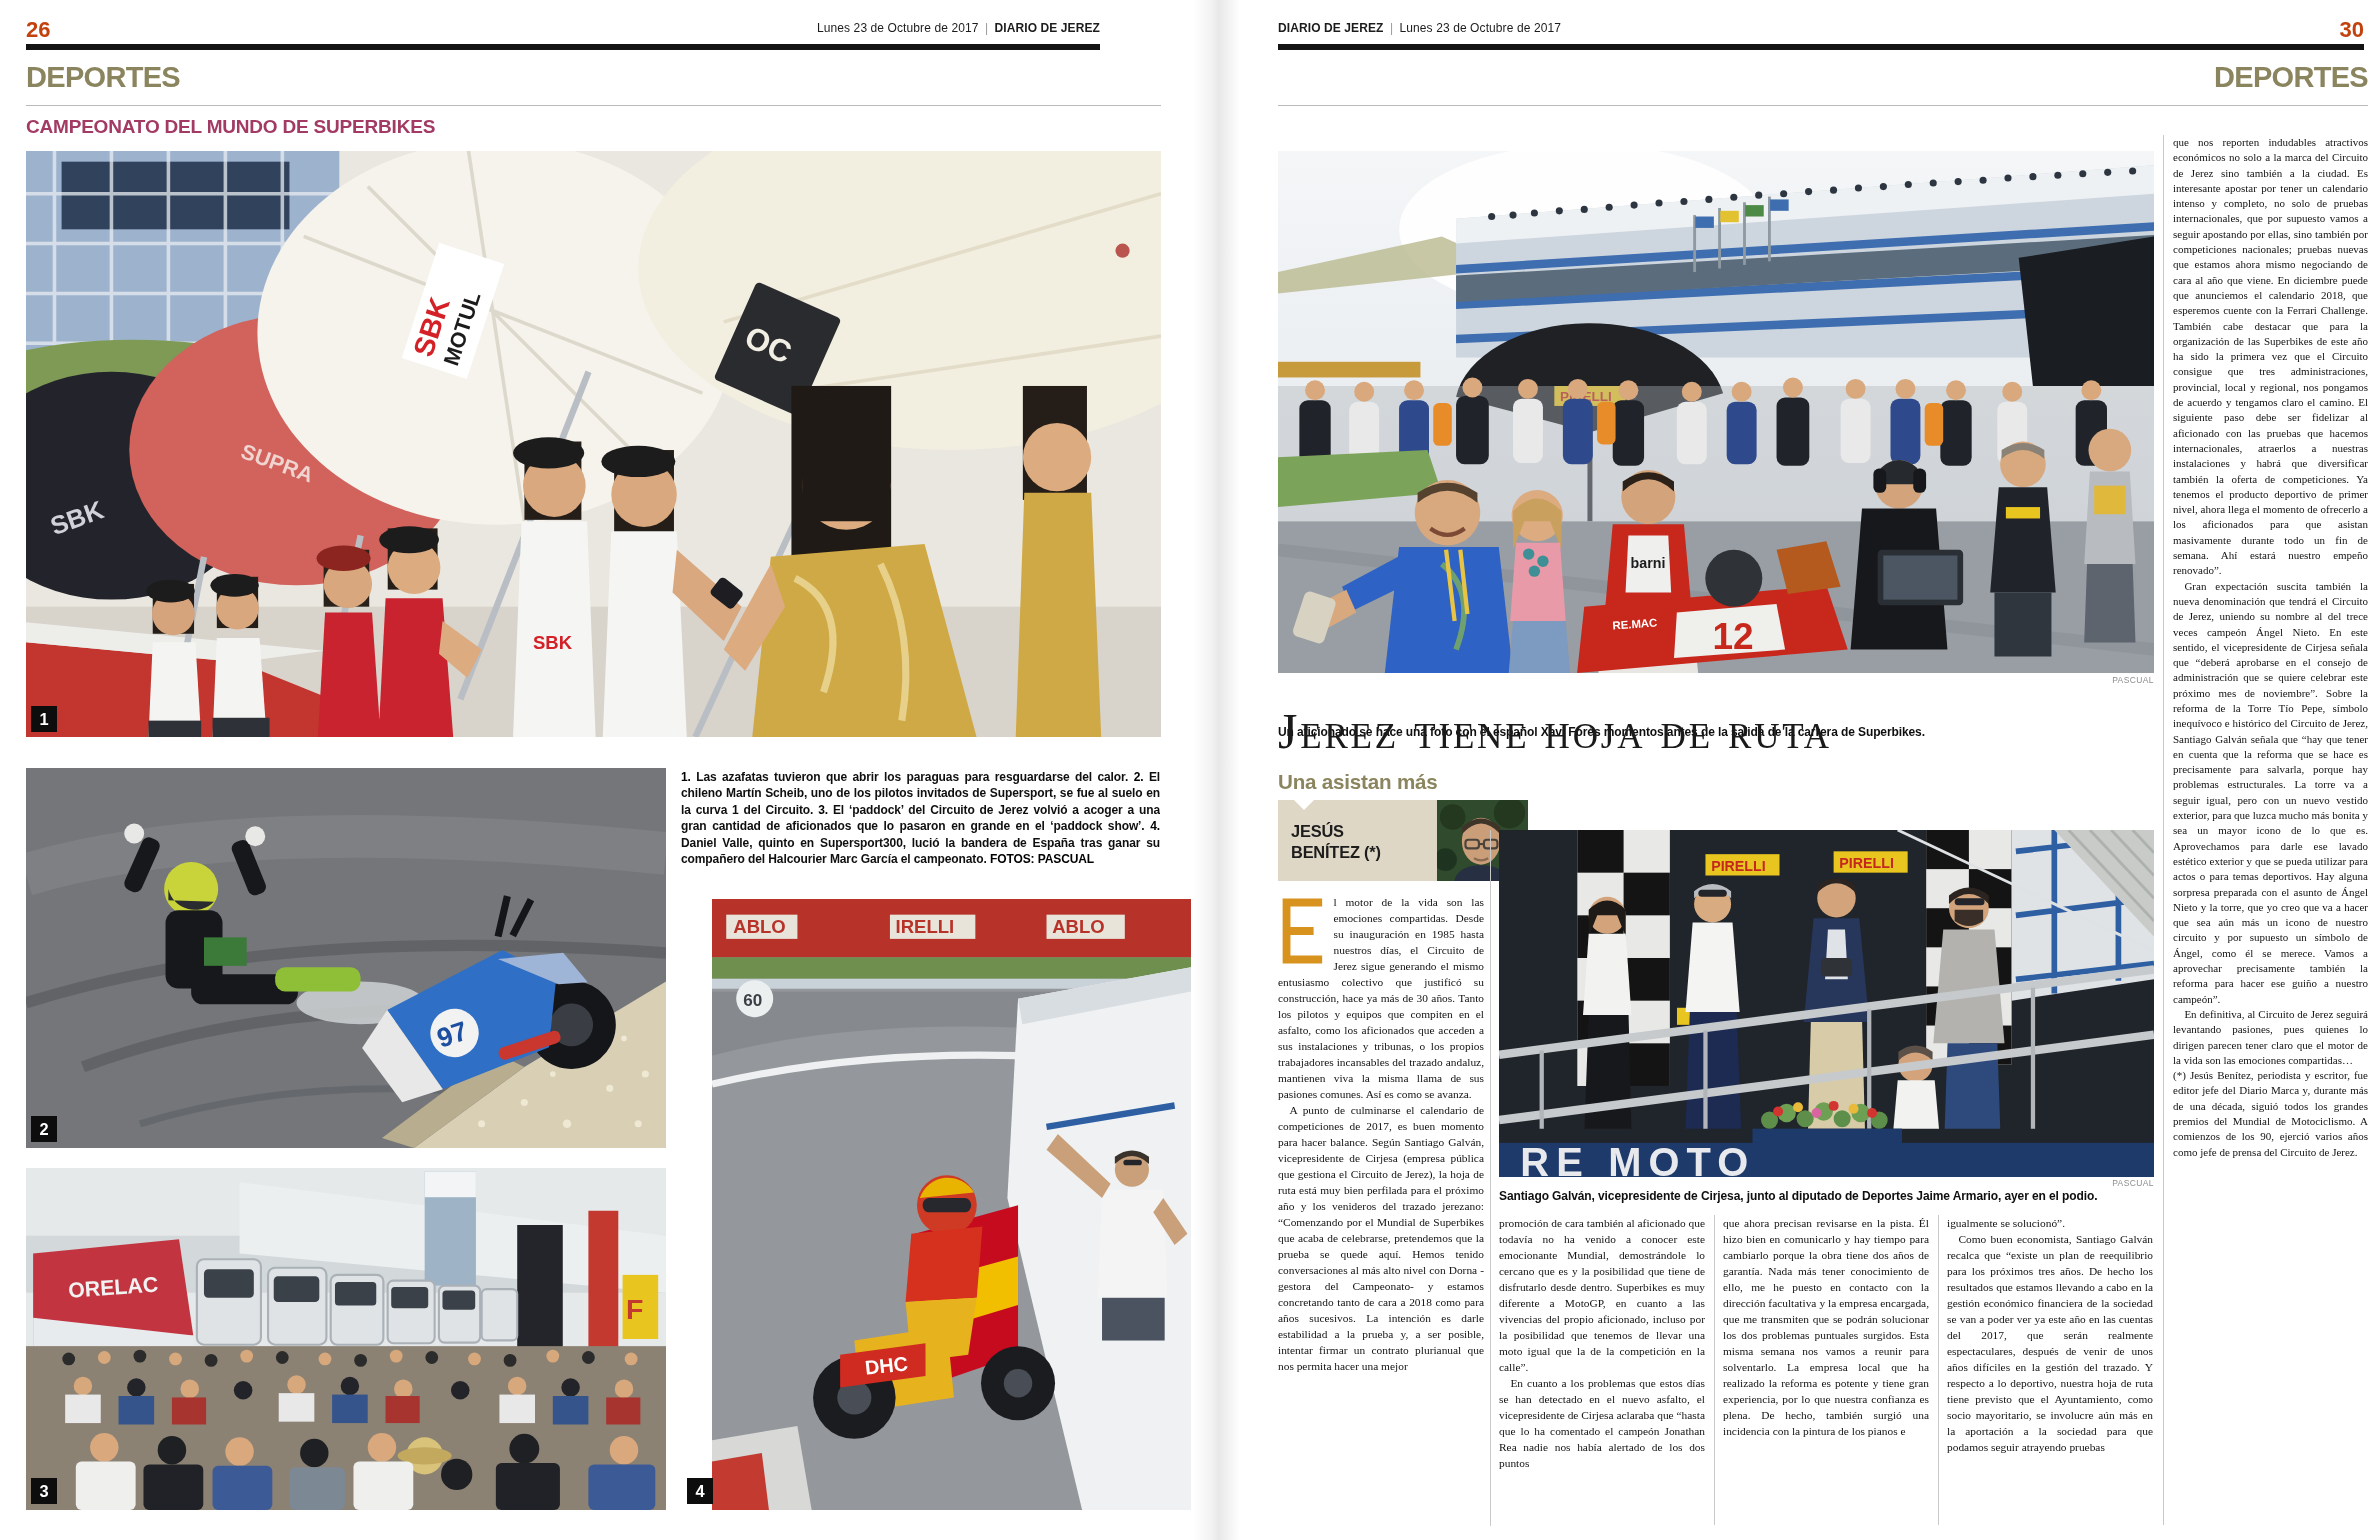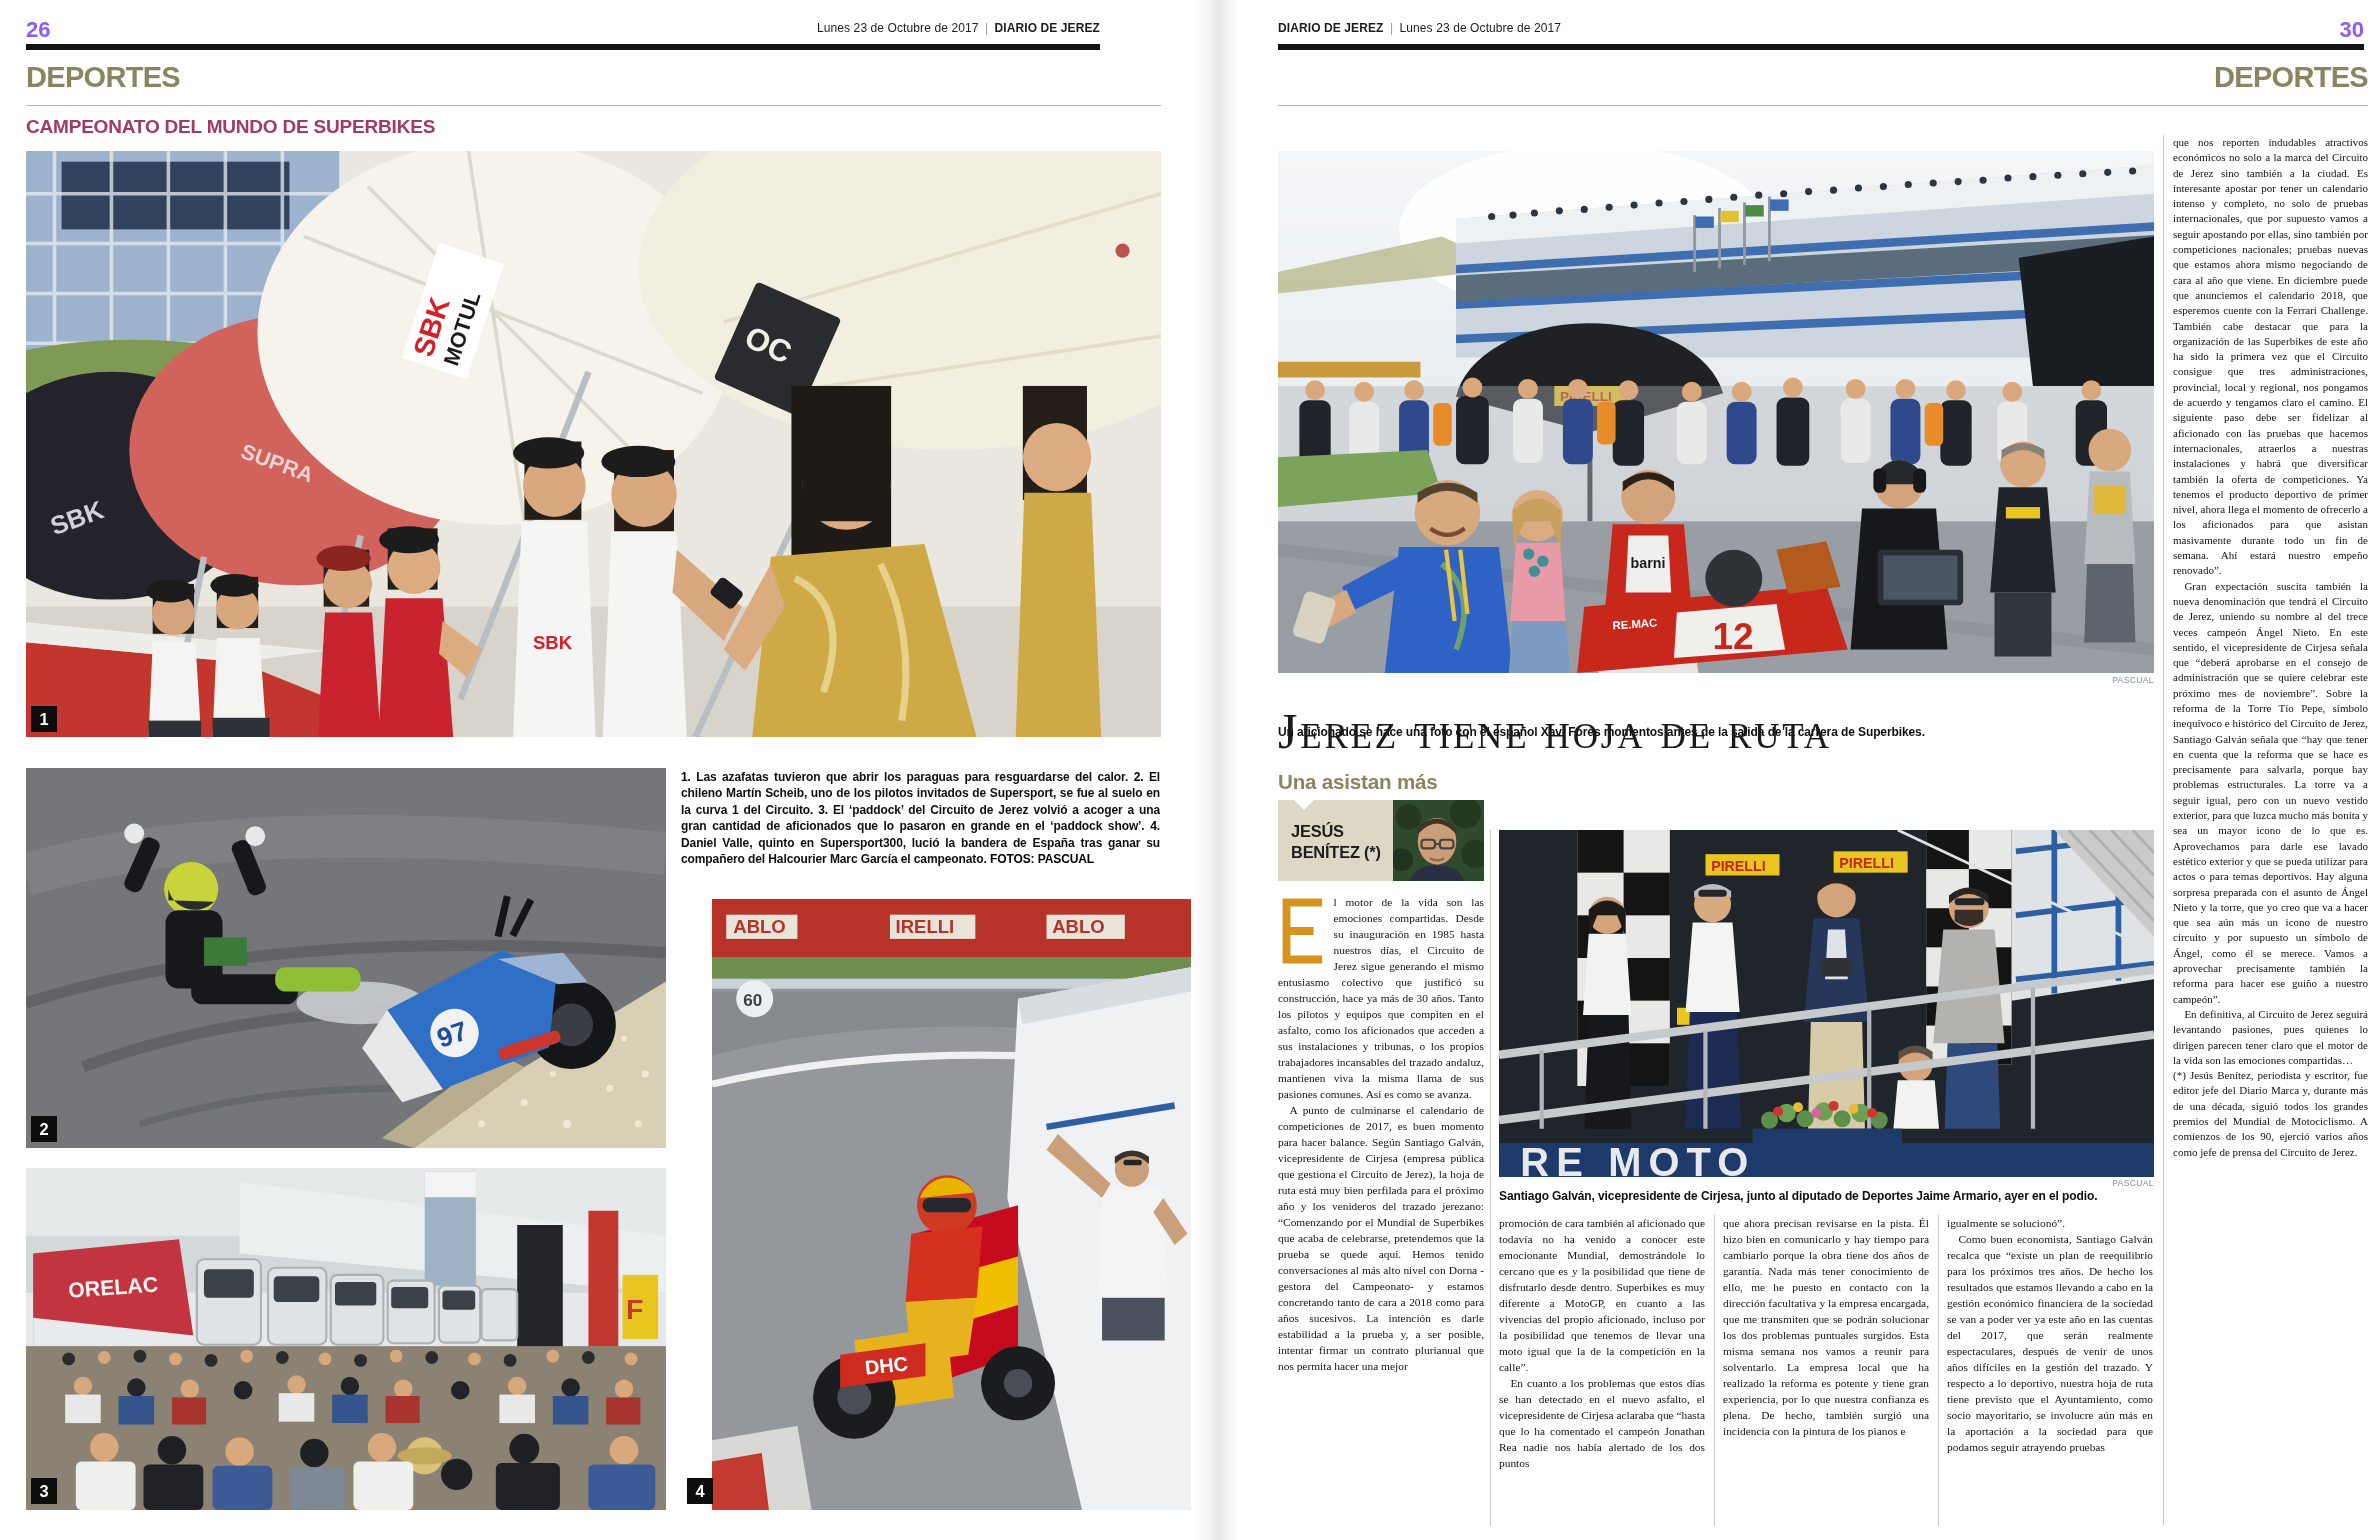--- a/index.html
+++ b/index.html
@@ -10,21 +10,21 @@
   .spread{position:relative;width:2377px;height:1540px;background:#fff;overflow:hidden;
           font-family:"Liberation Sans",sans-serif;}
   .abs{position:absolute;}
   .photo{position:absolute;overflow:hidden;background:#e5e5e2;}
   .photo svg{display:block;width:100%;height:100%;}
   .badge{position:absolute;width:26px;height:26px;background:#0d0d0d;color:#fff;
          font:bold 16.4px/26px "Liberation Sans",sans-serif;text-align:center;}
   .rule-thick{background:#141414;height:6.4px;}
   .rule-thin{background:#b9b9b9;height:1.4px;}
   .colrule{position:absolute;width:1.4px;background:#c9c9c9;}
-  .pagenum{font:bold 22px "Liberation Sans",sans-serif;color:#8b5cf6;}
+  .pagenum{font:bold 22px "Liberation Sans",sans-serif;color:#c2410c;}
   .dateline{font:12px "Liberation Sans",sans-serif;color:#1c1c1c;letter-spacing:0.1px;}
   .dateline .brand{font-weight:bold;}
   .dateline .sep{color:#9a9a9a;padding:0 6.4px;}
   .section{font:bold 29px "Liberation Sans",sans-serif;color:var(--section);letter-spacing:-0.7px;}
   .kicker{font:bold 19px "Liberation Sans",sans-serif;color:var(--kicker);letter-spacing:-0.2px;}
   .caption{font:bold 12px/16.4px "Liberation Sans",sans-serif;color:#0f0f0f;letter-spacing:-0.1px;text-align:justify;}
   .caption .b{font-weight:bold;color:#000;}
   .credit{font:8.5px "Liberation Sans",sans-serif;color:var(--credit);text-align:right;letter-spacing:0.4px;}
   .headline{font:50px/56px "Liberation Serif",serif;font-variant:small-caps;color:#1a1a1a;letter-spacing:2.8px;}
   .kicker2{font:bold 20.6px "Liberation Sans",sans-serif;color:var(--section);letter-spacing:-0.2px;}
@@ -564,21 +564,21 @@
         <polygon points="1136,580 1200,580 1204,690 1132,690" fill="#5d646e"></polygon>
       </g>
     </svg>
   </figure>
   <div class="abs credit" style="left:1278px;top:675px;width:876px;">PASCUAL</div>
   <div class="abs caption" style="left:1278px;top:685px;width:876px;text-align:left;margin-top:39px;">Un aficionado se hace una foto con el español Xavi Forés momentos antes de la salida de la carrera de Superbikes.</div>
 
   <h1 class="abs headline" style="left:1278px;top:703px;width:1089px;margin:0;font-weight:normal;">Jerez tiene hoja de ruta</h1>
   <div class="abs kicker2" style="left:1278px;top:770px;">Una asistan más</div>
 
-  <div class="bylinebox" style="left:1278px;top:800px;width:206px;height:81px;">
+  <div class="bylinebox" style="left:1278px;top:800px;width:206px;height:81px;padding-left:44px;">
     <div class="notch"></div>
     <div class="byline-name">
       <div>JESÚS</div>
       <div>BENÍTEZ (*)</div>
     </div>
     <div class="avatar">
       <svg viewBox="0 0 128 114" preserveAspectRatio="none">
         <rect width="128" height="114" fill="#2f4a2c"></rect>
         <circle cx="22" cy="24" r="18" fill="#24381f"></circle>
           <circle cx="102" cy="18" r="22" fill="#24381f"></circle>

